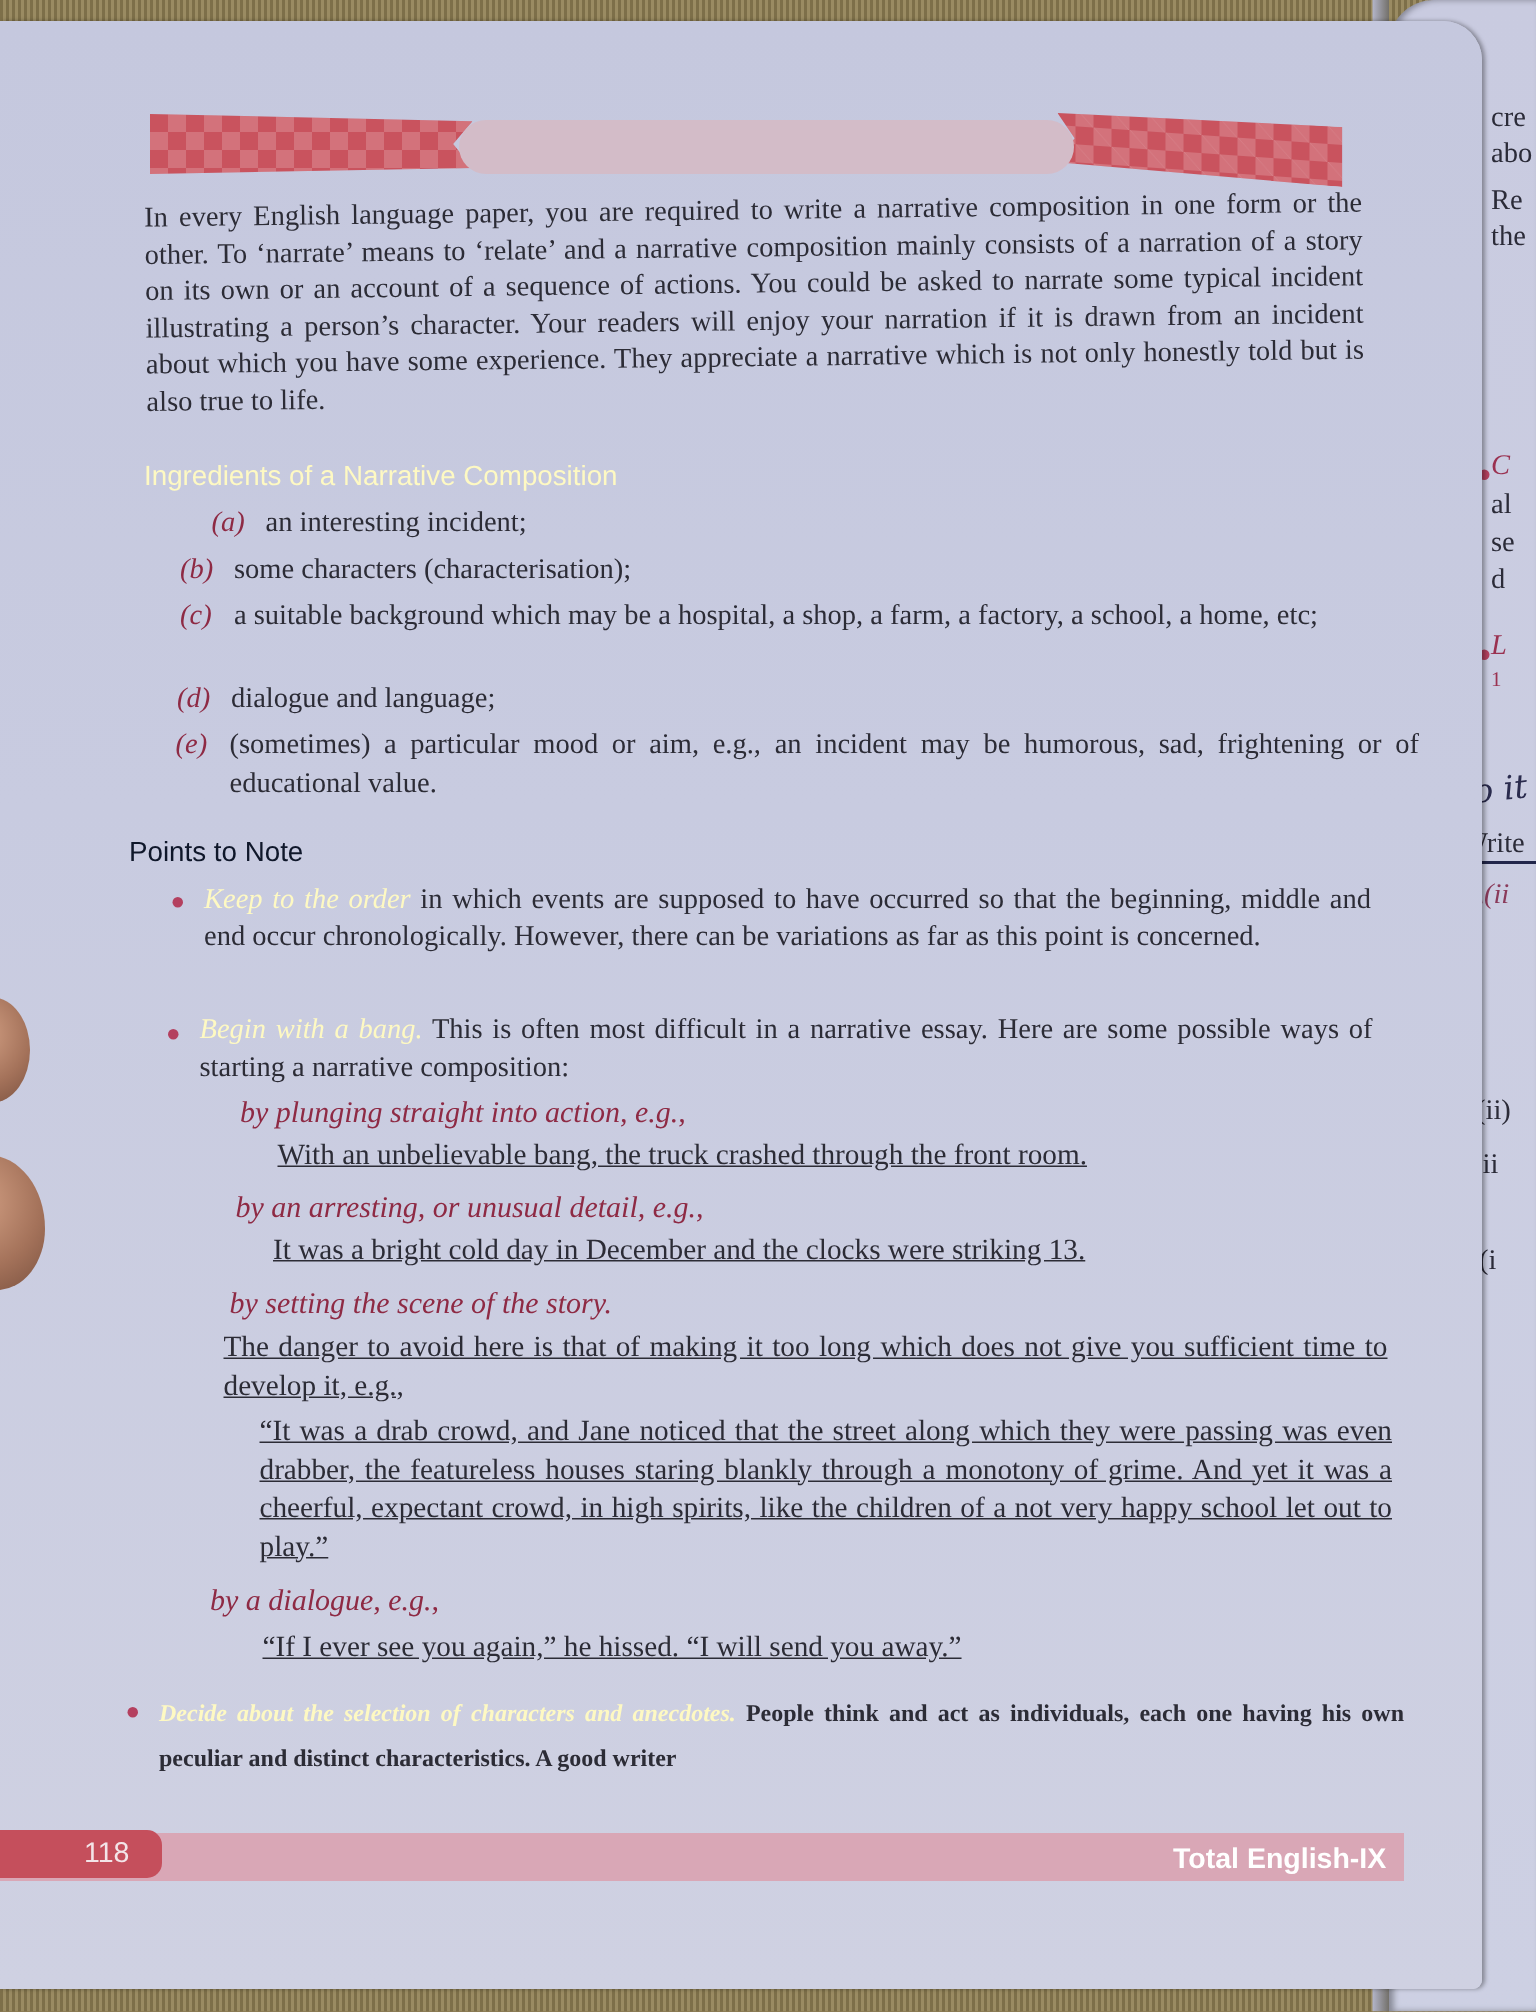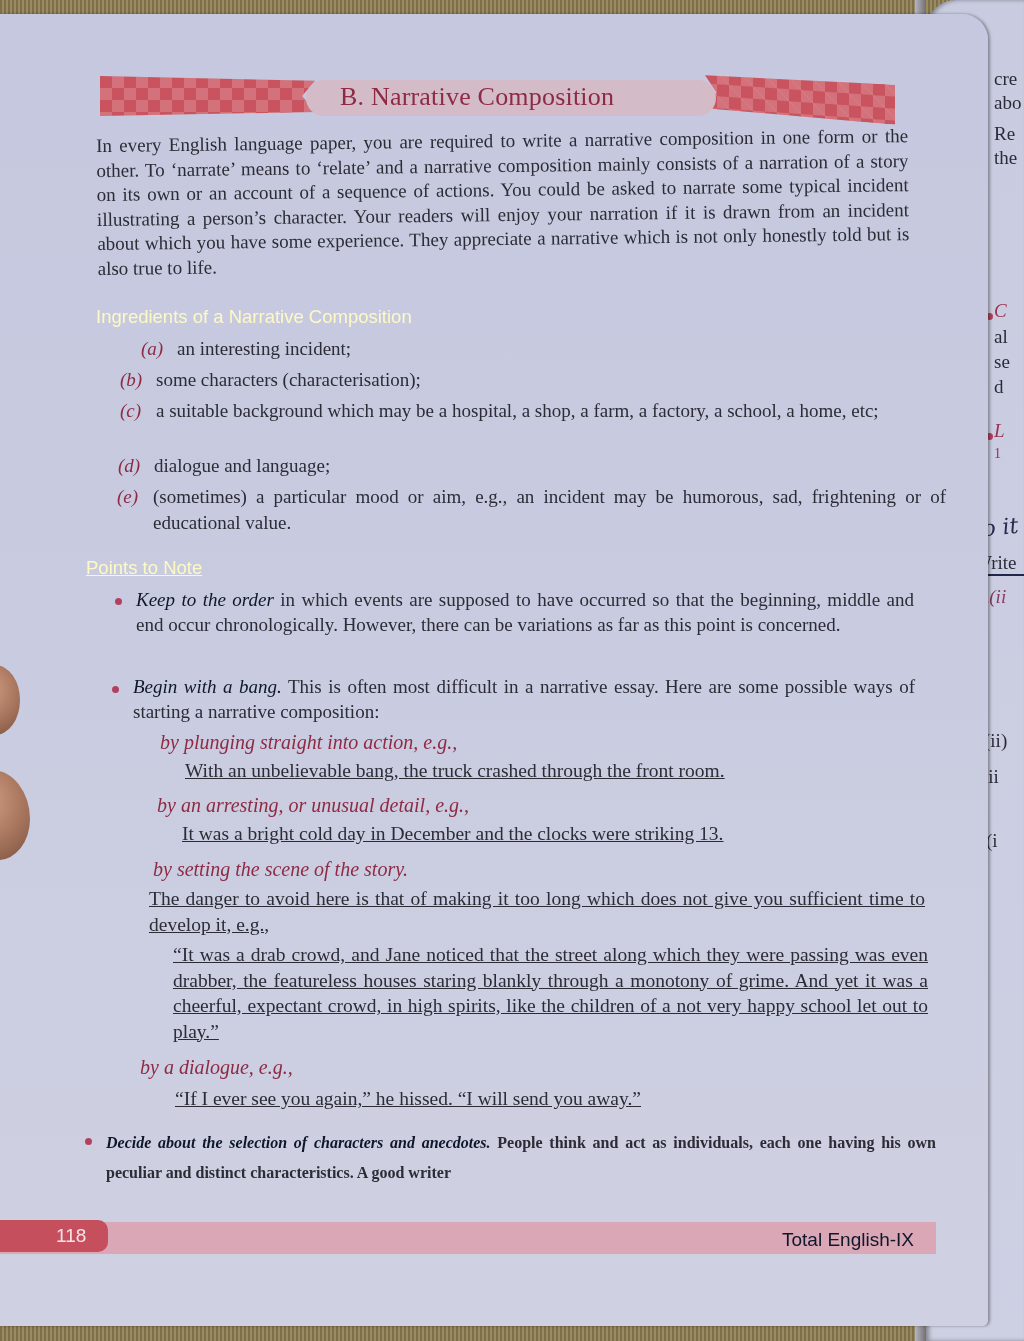--- a/index.html
+++ b/index.html
@@ -56,42 +56,42 @@
     .banner-title {
       position: absolute; left: 240px; top: 6px; font-size: 26px; color: #8e2a44;
       font-family: "Liberation Serif", serif; letter-spacing: 0.2px;
     }
 
     .body-text { font-size: 19px; color: #2c2c36; line-height: 24.5px; position: absolute; }
     .intro { left: 96px; top: 134px; width: 812px; transform: rotate(-0.7deg); transform-origin: left top; text-align: justify; }
 
     .heading { position: absolute; font-family: "Liberation Sans", sans-serif; font-size: 18.5px; color: #8e2a44; }
     .h-ingredients { left: 96px; top: 306px; color: #fef9c3; }
-    .h-points { left: 86px; top: 557px; color: #fef9c3; text-decoration: underline; }
+    .h-points { left: 86px; top: 557px; color: #0f172a; }
 
     .ing-item { position: absolute; font-size: 19px; color: #2c2c36; line-height: 26px; }
     .ing-letter { color: #8e2a44; font-style: italic; display: inline-block; width: 36px; }
 
     .bullet-pt { position: absolute; font-size: 19px; color: #2c2c36; line-height: 24.5px; text-align: justify; }
     .bullet-dot { position: absolute; width: 7px; height: 7px; border-radius: 50%; background: #b4405f; }
-    .red-ital { color: #0f172a; font-style: italic; margin-top: 12px; }
+    .red-ital { color: #fef9c3; font-style: italic; margin-top: 12px; }
 
     .example-label { position: absolute; font-size: 20px; font-style: italic; color: #8e2a44; }
     .example-text { position: absolute; font-size: 19.5px; color: #2c2c36; line-height: 25.5px; text-align: justify; text-decoration: underline; }
 
     .footer-bar {
       position: absolute; left: 0; top: 1222px; width: 936px; height: 32px;
       background: #d9a7b6;
     }
     .page-num-box {
       position: absolute; left: 0; top: 1220px; width: 108px; height: 32px;
       background: #c54f5c; border-radius: 0 10px 10px 0;
     }
     .page-num { position: absolute; left: 56px; top: 1225px; font-family: "Liberation Sans", sans-serif; font-size: 19px; color: #f3e4e8; }
-    .book-title { position: absolute; left: 782px; top: 1229px; font-family: "Liberation Sans", sans-serif; font-weight: normal; font-size: 19px; color: #0f172a; }
+    .book-title { position: absolute; left: 782px; top: 1229px; font-family: "Liberation Sans", sans-serif; font-weight: bold; font-size: 19px; color: #ffffff; }
 
     .thumb1, .thumb2 {
       position: absolute; background: radial-gradient(circle at 30% 35%, #d6a387, #a4725a 60%, #7b5240);
       border-radius: 50%;
     }
     .thumb1 { left: -30px; top: 665px; width: 50px; height: 70px; }
     .thumb2 { left: -40px; top: 770px; width: 70px; height: 90px; border-radius: 50% 60% 50% 40%; }
   </style>
 </head>
 <body>
@@ -122,21 +122,20 @@
 
 <div class="page"></div>
 
 <div class="thumb1"></div>
 <div class="thumb2"></div>
 
 <div class="banner">
   <div class="banner-left"></div>
   <div class="banner-right"></div>
   <div class="banner-mid"></div>
-  <div class="banner-title">B. Narrative Composition</div>
 </div>
 
 <div class="body-text intro">In every English language paper, you are required to write a narrative composition in one form or the other. To ‘narrate’ means to ‘relate’ and a narrative composition mainly consists of a narration of a story on its own or an account of a sequence of actions. You could be asked to narrate some typical incident illustrating a person’s character. Your readers will enjoy your narration if it is drawn from an incident about which you have some experience. They appreciate a narrative which is not only honestly told but is also true to life.</div>
 
 <div class="heading h-ingredients">Ingredients of a Narrative Composition</div>
 
 <div class="ing-item" style="left:120px; top:336px;margin-left:21px;">
   <span class="ing-letter">(a)</span><span>an interesting incident;</span>
 </div>
 <div class="ing-item" style="left:120px; top:367px;">

